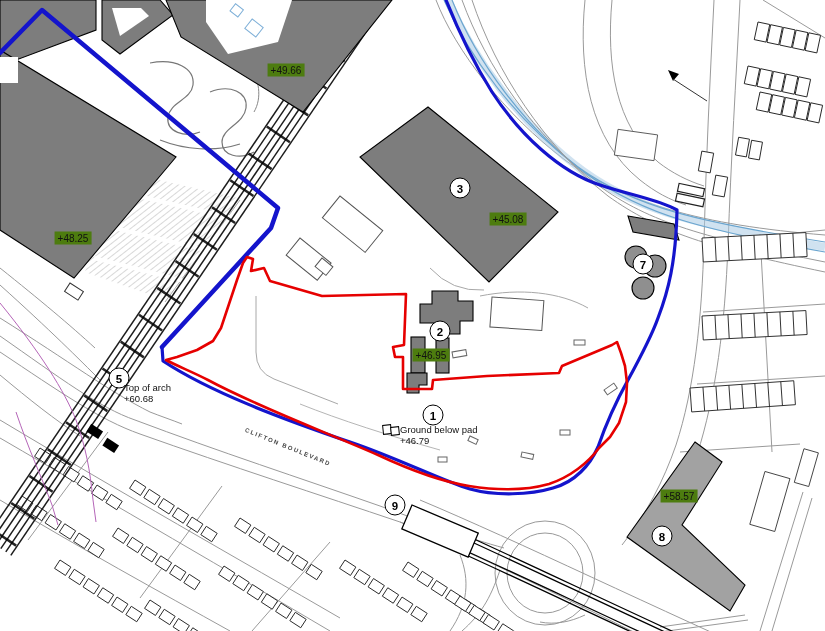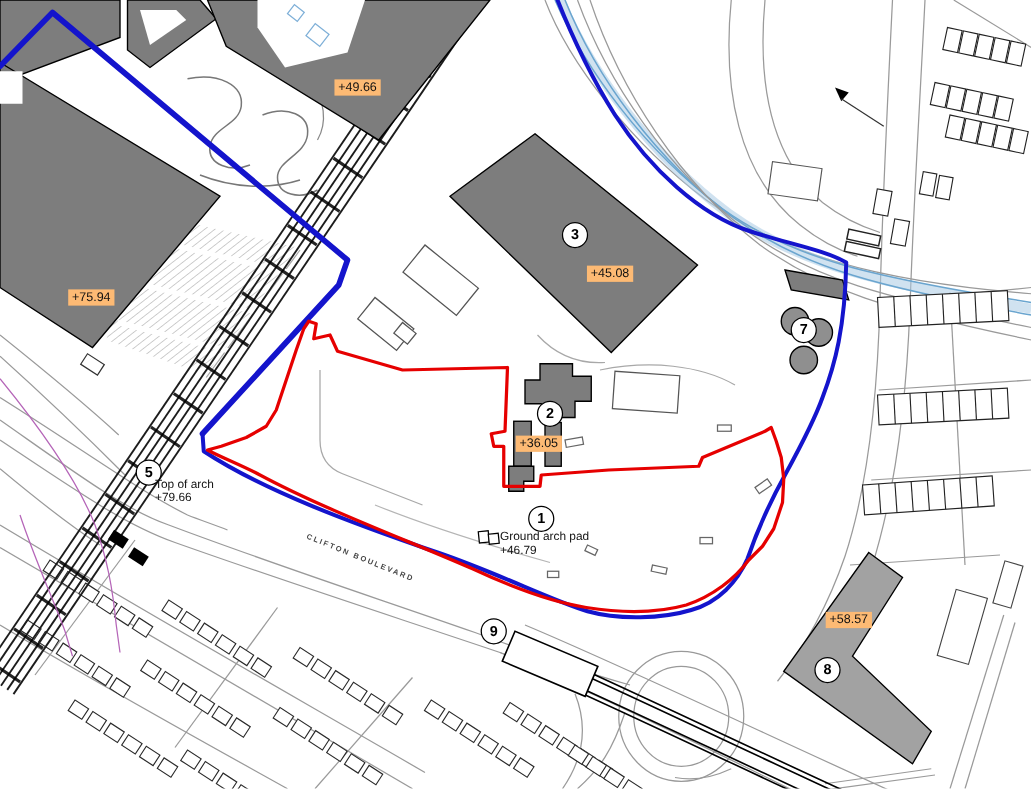--- a/index.html
+++ b/index.html
@@ -1,19 +1,19 @@
 <!DOCTYPE html>
 <html><head>
 <meta charset="utf-8">
 <style>
   html,body{margin:0;padding:0;background:#fff;}
   .map{position:relative;width:825px;height:631px;background:#fff;overflow:hidden;
        font-family:"Liberation Sans",sans-serif;}
   .map svg{position:absolute;left:0;top:0;}
-  .elev{position:absolute;transform:translate(-50%,-50%);background:#fdba74;padding:0 3px;
+  .elev{position:absolute;transform:translate(-50%,-50%);background:#4d7c0f;padding:0 3px;
         font-size:10px;line-height:13px;color:#111;white-space:nowrap;}
   .marker{position:absolute;width:19px;height:19px;border:1.7px solid #000;border-radius:50%;
           background:#fff;display:flex;align-items:center;justify-content:center;
           font-size:11.5px;font-weight:bold;color:#000;transform:translate(-50%,-50%);}
   .anno{position:absolute;font-size:9.5px;line-height:11px;color:#111;white-space:nowrap;}
   .street{position:absolute;font-size:6px;letter-spacing:1.6px;color:#444;
           transform:translate(-50%,-50%) rotate(22deg);white-space:nowrap;font-weight:bold;}
 </style>
 </head>
 <body>
@@ -255,36 +255,36 @@
     <polygon points="668,70 679,74 673,81" fill="#000"></polygon>
     <line x1="673" y1="79" x2="707" y2="101" stroke="#333" stroke-width="1"></line>
   </g>
   <g fill="#fff" stroke="#000" stroke-width="1">
     <rect x="383" y="425" width="8" height="9" transform="rotate(-6 387 429)"></rect>
     <rect x="391" y="427" width="8" height="8" transform="rotate(-6 395 431)"></rect>
   </g>
 </svg>
 
 <div class="elev" style="left:286px;top:70px">+49.66</div>
-<div class="elev" style="left:73px;top:238px">+75.94</div>
-<div class="elev" style="left:488px;top:219px">+45.08</div>
-<div class="elev" style="left:431px;top:355px">+36.05</div>
+<div class="elev" style="left:73px;top:238px">+48.25</div>
+<div class="elev" style="left:508px;top:219px">+45.08</div>
+<div class="elev" style="left:431px;top:355px">+46.95</div>
 <div class="elev" style="left:679px;top:496px">+58.57</div>
 
 <div class="marker" style="left:433px;top:415px">1</div>
 <div class="marker" style="left:440px;top:331px">2</div>
 <div class="marker" style="left:460px;top:188px">3</div>
 <div class="marker" style="left:119px;top:378px">5</div>
 <div class="marker" style="left:643px;top:264px">7</div>
 <div class="marker" style="left:662px;top:536px">8</div>
 <div class="marker" style="left:395px;top:505px">9</div>
 
 <div class="anno" style="left:124px;top:382px">
   <div>Top of arch</div>
-  <div>+79.66</div>
+  <div>+60.68</div>
 </div>
 <div class="anno" style="left:400px;top:424px">
-  <div>Ground arch pad</div>
+  <div>Ground below pad</div>
   <div>+46.79</div>
 </div>
 
 <div class="street" style="left:288px;top:447px">CLIFTON BOULEVARD</div>
 </div>
 
 </body></html>

